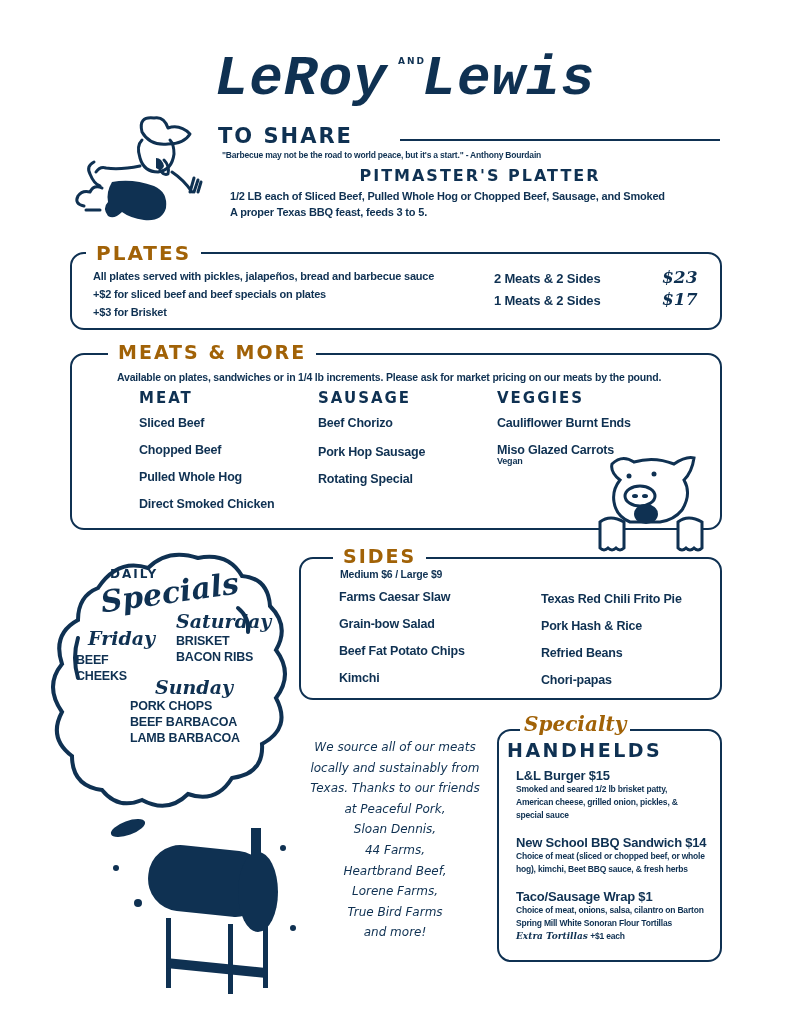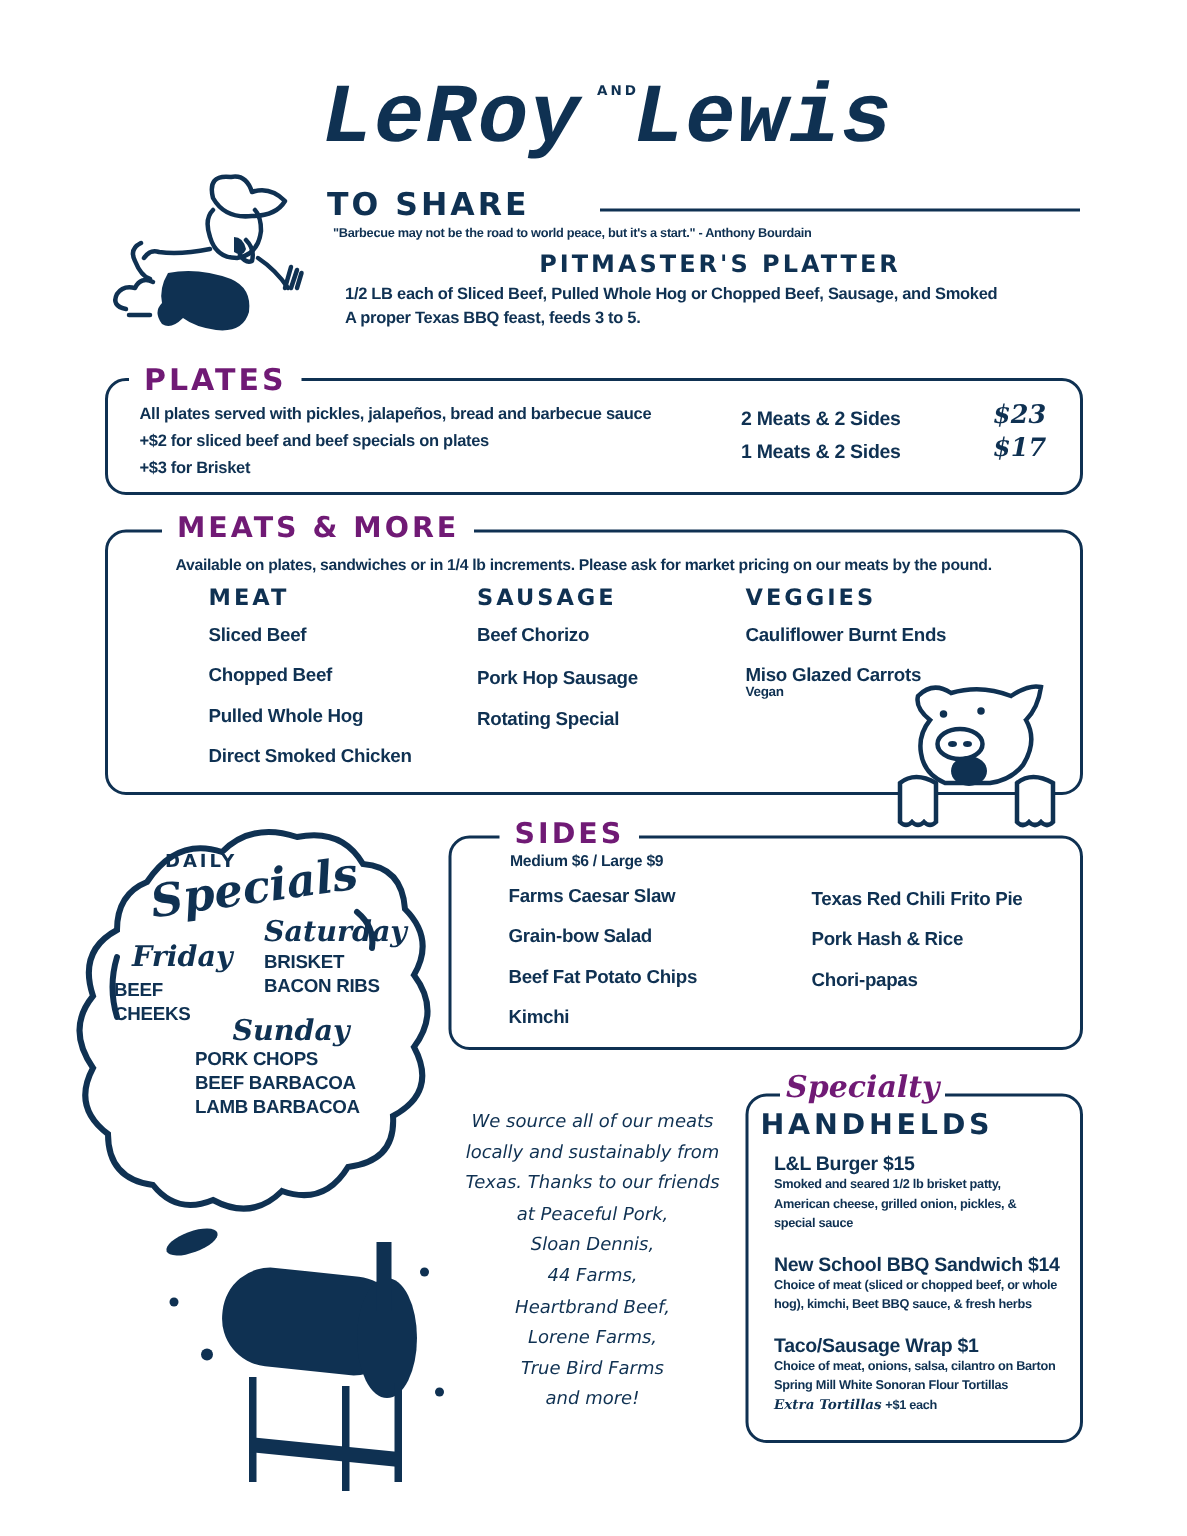--- a/index.html
+++ b/index.html
@@ -3,21 +3,21 @@
 <meta charset="utf-8">
 <style>
   * { box-sizing: border-box; margin: 0; padding: 0; }
   html, body { width: 791px; height: 1024px; background: #ffffff; overflow: hidden; }
   body { position: relative; color: #0f3152; font-family: "Liberation Sans", sans-serif; }
   .abs { position: absolute; }
   .cond { font-family: "Liberation Sans", sans-serif; font-weight: bold; letter-spacing: -0.2px; }
   .wide { font-family: "DejaVu Sans", sans-serif; font-weight: bold; letter-spacing: 2px; }
   .script { font-family: "DejaVu Serif", serif; font-style: italic; font-weight: bold; }
   .box { position: absolute; border: 2.5px solid #0f3152; border-radius: 14px; }
-  .box-title { position: absolute; background: #fff; padding: 0 10px; line-height: 1; color: #701a75; }
+  .box-title { position: absolute; background: #fff; padding: 0 10px; line-height: 1; color: #a16207; }
 
   
   #logo { left: 205px; top: 48px; width: 400px; height: 70px; text-align: center; }
   #logo .main { font-family: Liberation Mono, monospace; font-style: italic; font-weight: bold; font-size: 56px; line-height: 62px; letter-spacing: 1px; }
   #logo .and { position: absolute; left: 193px; top: 8px; font-size: 9px; letter-spacing: 2px; font-family: "DejaVu Sans", sans-serif; font-weight: bold; }
 
   
   #share-title { left: 218px; top: 124px; font-size: 21px; }
   #share-rule { left: 400px; top: 139px; width: 320px; height: 2px; background: #0f3152; }
   #quote { left: 222px; top: 150px; font-size: 8.5px; }
@@ -200,20 +200,21 @@
 <div id="sides-sub" class="abs cond">Medium $6 / Large $9</div>
 <div class="abs cond sides-col" style="left:339px">
   <div>Farms Caesar Slaw</div>
   <div>Grain-bow Salad</div>
   <div>Beef Fat Potato Chips</div>
   <div>Kimchi</div>
 </div>
 <div class="abs cond sides-col" style="left:541px;top:592px">
   <div>Texas Red Chili Frito Pie</div>
   <div>Pork Hash &amp; Rice</div>
+  <div>Refried Beans</div>
   <div>Chori-papas</div>
 </div>
 
 <div id="sourcing" class="abs">
   <div>We source all of our meats</div>
   <div>locally and sustainably from</div>
   <div>Texas. Thanks to our friends</div>
   <div>at Peaceful Pork,</div>
   <div>Sloan Dennis,</div>
   <div>44 Farms,</div>

